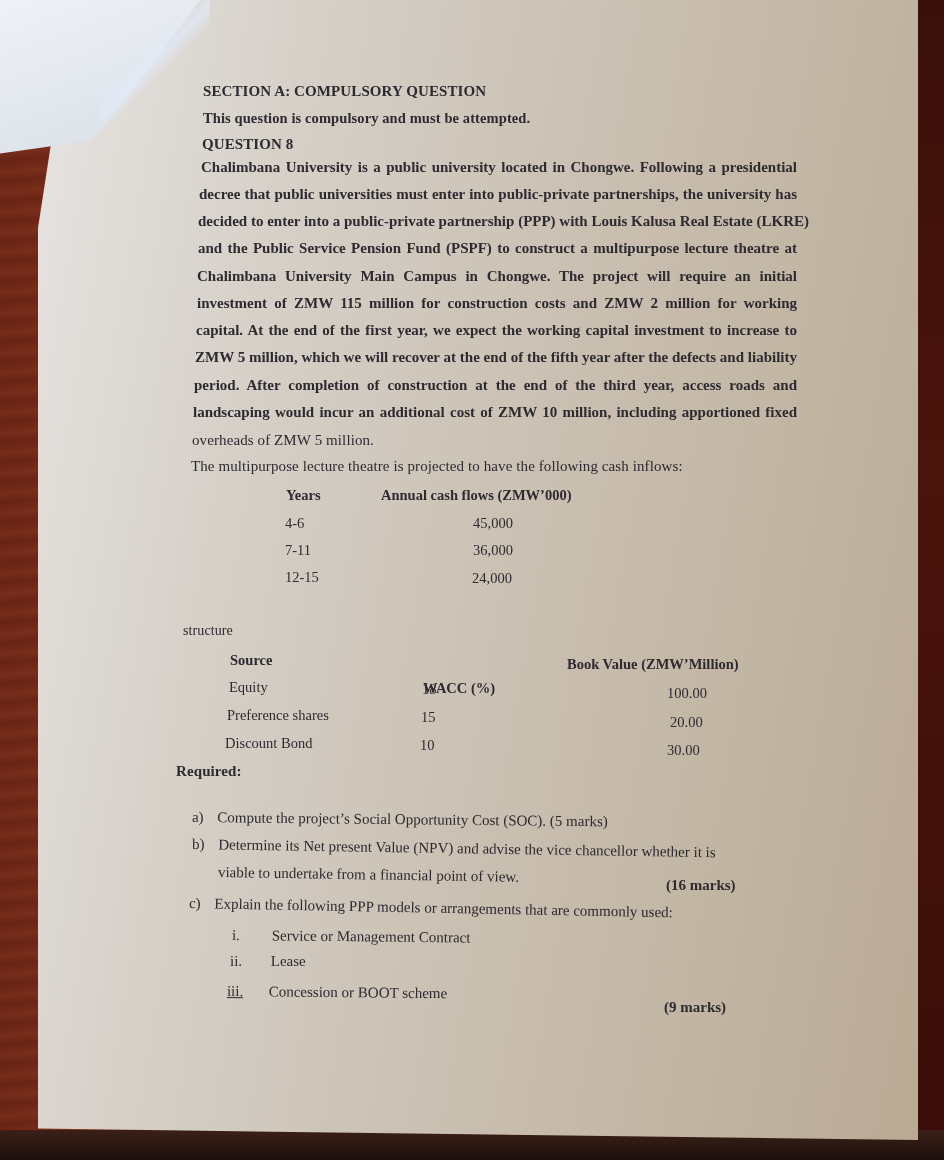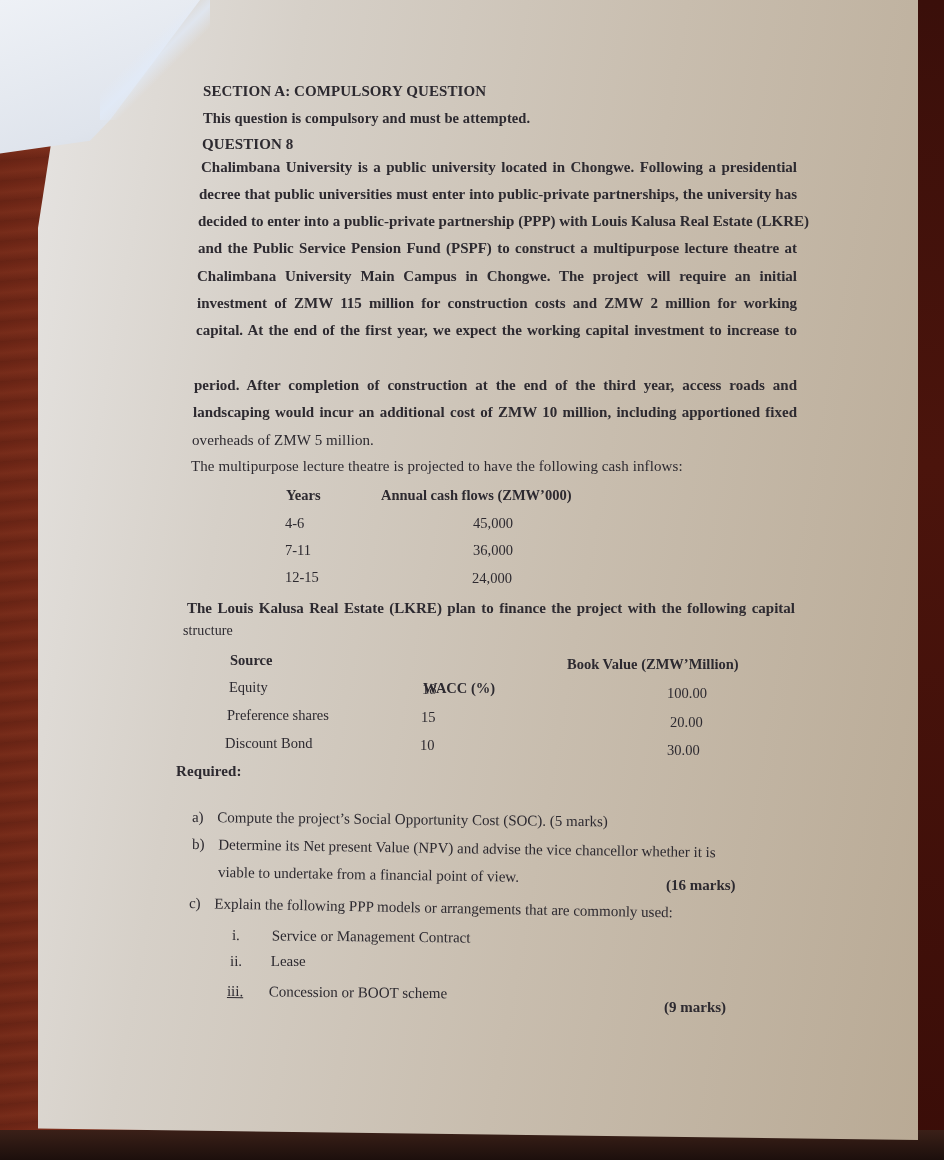--- a/index.html
+++ b/index.html
@@ -118,36 +118,36 @@
   <div class="line bold" style="left:203px; top:110px; font-size:14.5px;">This question is compulsory and must be attempted.</div>
   <div class="line bold" style="left:202px; top:136px; font-size:15px;">QUESTION 8</div>
 
   <div class="just" style="left:201px; top:159px; width:596px;">Chalimbana University is a public university located in Chongwe. Following a presidential</div>
   <div class="just" style="left:199px; top:186px; width:598px;">decree that public universities must enter into public-private partnerships, the university has</div>
   <div class="just" style="left:198px; top:213px; width:599px;">decided to enter into a public-private partnership (PPP) with Louis Kalusa Real Estate (LKRE)</div>
   <div class="just" style="left:198px; top:240px; width:599px;">and the Public Service Pension Fund (PSPF) to construct a multipurpose lecture theatre at</div>
   <div class="just" style="left:197px; top:268px; width:600px;">Chalimbana University Main Campus in Chongwe. The project will require an initial</div>
   <div class="just" style="left:197px; top:295px; width:600px;">investment of ZMW 115 million for construction costs and ZMW 2 million for working</div>
   <div class="just" style="left:196px; top:322px; width:601px;">capital.  At the end of the first year, we expect the working capital investment to increase to</div>
+  <div class="just" style="left:195px; top:349px; width:602px;">ZMW 5 million, which we will recover at the end of the fifth year after the defects and liability</div>
   <div class="just" style="left:194px; top:377px; width:603px;">period. After completion of construction at the end of the third year, access roads and</div>
   <div class="just" style="left:193px; top:404px; width:604px;">landscaping would incur an additional cost of ZMW 10 million, including apportioned fixed</div>
   <div class="line" style="left:192px; top:432px;">overheads of ZMW 5 million.</div>
 
   <div class="line" style="left:191px; top:458px;">The multipurpose lecture theatre is projected to have the following cash inflows:</div>
   <div class="tbl-cell bold" style="left:286px; top:487px;">Years</div>
   <div class="tbl-cell bold" style="left:381px; top:487px;">Annual cash flows (ZMW’000)</div>
 
   <div class="tbl-cell" style="left:285px; top:515px;">4-6</div>
   <div class="tbl-cell" style="left:473px; top:515px;">45,000</div>
   <div class="tbl-cell" style="left:285px; top:542px;">7-11</div>
   <div class="tbl-cell" style="left:473px; top:542px;">36,000</div>
   <div class="tbl-cell" style="left:285px; top:569px;">12-15</div>
   <div class="tbl-cell" style="left:472px; top:570px;">24,000</div>
 
-  <div class="just" style="left:187px; top:600px; width:608px;">The Louis Kalusa Real Estate (LKRE) plan to finance the project with the following capital</div>
   <div class="line" style="left:183px; top:623px; font-size:14px;">structure</div>
 
   <div class="tbl-cell bold" style="left:230px; top:652px;">Source</div>
   <div class="tbl-cell bold" style="left:423px; top:680px;">WACC (%)</div>
   <div class="tbl-cell bold" style="left:567px; top:656px;">Book Value (ZMW’Million)</div>
 
   <div class="tbl-cell" style="left:229px; top:679px;">Equity</div>
   <div class="tbl-cell" style="left:422px; top:681px;">18</div>
   <div class="tbl-cell" style="left:667px; top:685px;">100.00</div>
 

